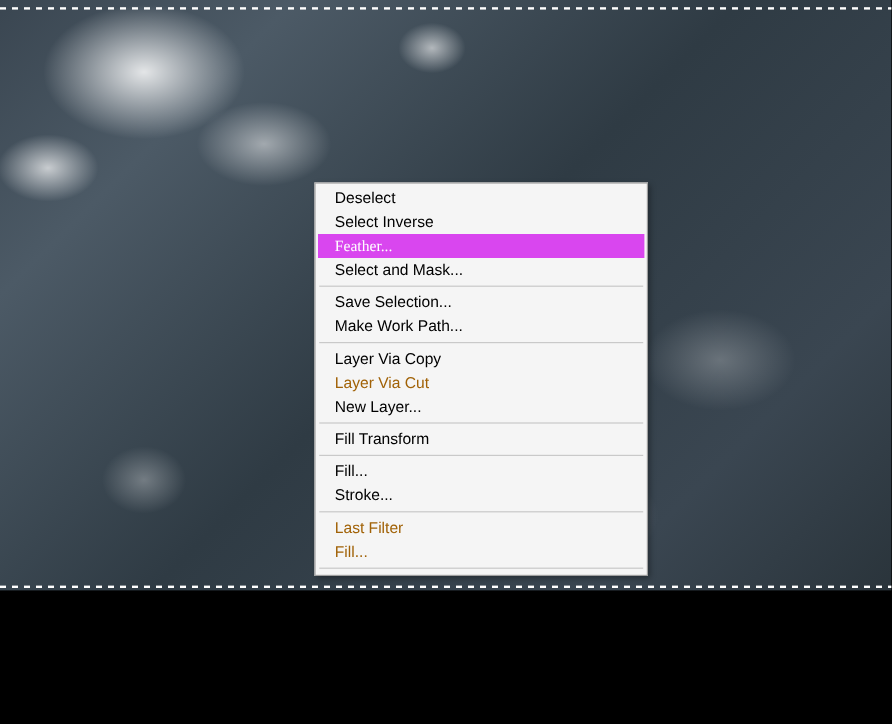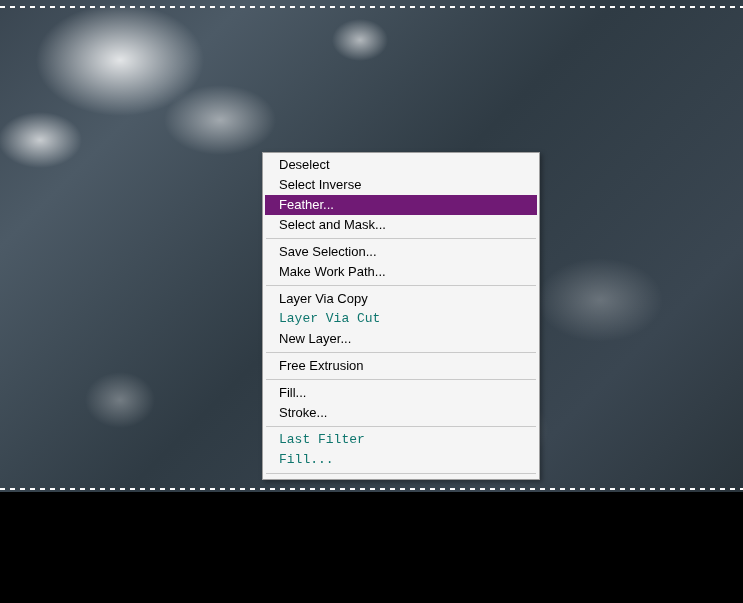--- a/index.html
+++ b/index.html
@@ -61,26 +61,26 @@
     padding: 2px;
   }
   .menu-item {
     padding: 2px 14px 2px 14px;
     line-height: 16px;
     color: #000;
     cursor: default;
     white-space: nowrap;
   }
   .menu-item.disabled {
-    color: #0f766e;
-    font-family: Liberation Mono, monospace;
+    color: #a16207;
   }
   .menu-item.highlighted {
-    background: #701a75;
+    background: #d946ef;
     color: #fff;
+    font-family: Liberation Serif, serif;
   }
   .menu-sep {
     border-top: 1px solid #c9c9c9;
     margin: 3px 1px;
   }
 </style>
 </head>
 <body>
 
 <div class="canvas-area">
@@ -94,21 +94,21 @@
       <div class="menu-item highlighted">Feather...</div>
       <div class="menu-item">Select and Mask...</div>
       <div class="menu-sep"></div>
       <div class="menu-item">Save Selection...</div>
       <div class="menu-item">Make Work Path...</div>
       <div class="menu-sep"></div>
       <div class="menu-item">Layer Via Copy</div>
       <div class="menu-item disabled">Layer Via Cut</div>
       <div class="menu-item">New Layer...</div>
       <div class="menu-sep"></div>
-      <div class="menu-item">Free Extrusion</div>
+      <div class="menu-item">Fill Transform</div>
       <div class="menu-sep"></div>
       <div class="menu-item">Fill...</div>
       <div class="menu-item">Stroke...</div>
       <div class="menu-sep"></div>
       <div class="menu-item disabled">Last Filter</div>
       <div class="menu-item disabled">Fill...</div>
       <div class="menu-sep"></div>
     </div>
 </div>
 

